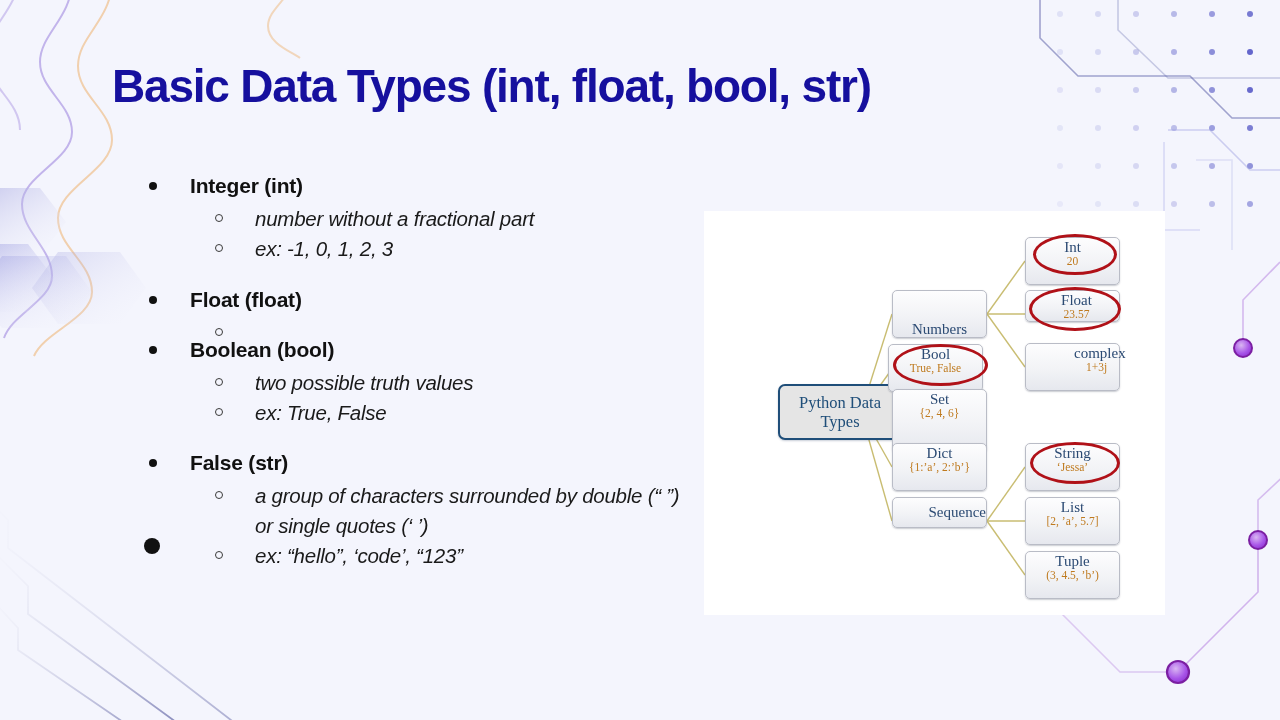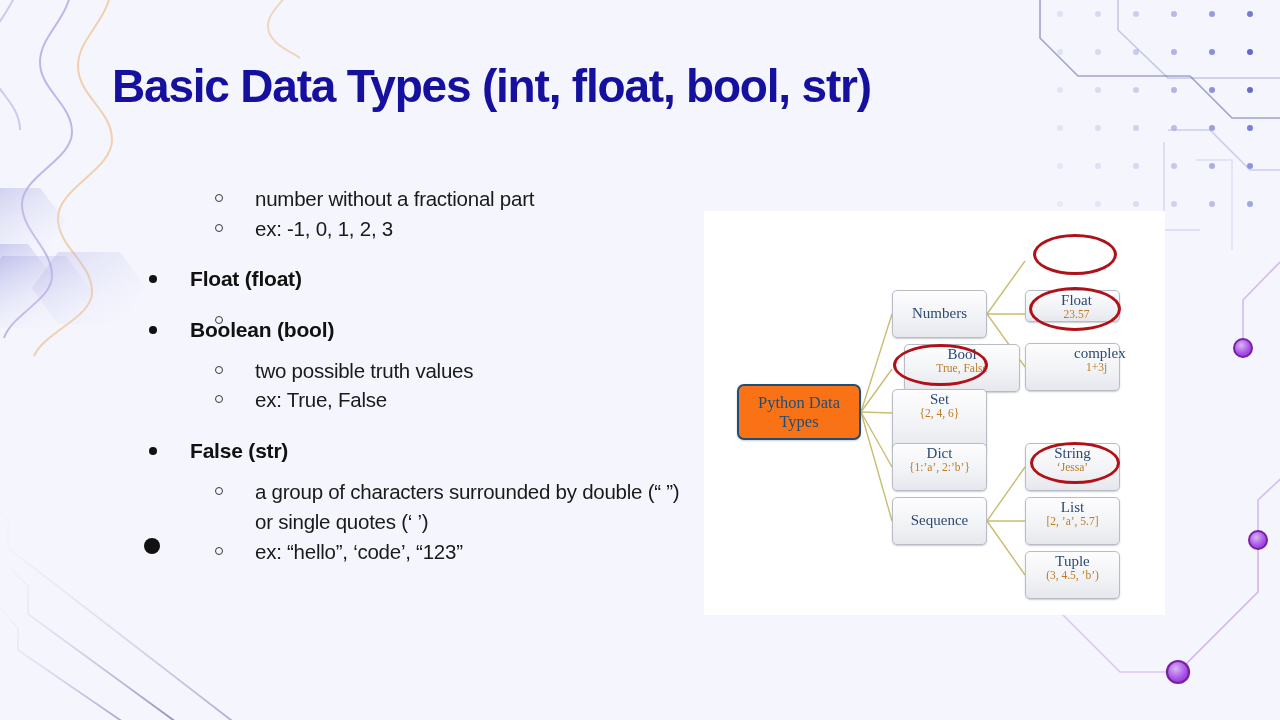--- a/index.html
+++ b/index.html
@@ -56,21 +56,21 @@
     letter-spacing: -0.2px;
   }
   .l1 .dot {
     position: absolute;
     left: 9px; top: 10px;
     width: 8px; height: 8px;
     border-radius: 50%;
     background: #111111;
   }
 
-  .sub { margin-top: 12px; }
+  .sub { margin-top: 4px; font-style: italic; }
   .l2 {
     position: relative;
     padding-left: 115px;
     font-size: 20.5px;
     font-weight: 400;
     color: #1a1a1a;
     line-height: 1.45;
     letter-spacing: -0.25px;
   }
   .l2 .ring {
@@ -112,22 +112,23 @@
     display: block;
     color: #bf7a1e;
     font-size: 11.5px;
     font-weight: 400;
     margin-top: 1px;
     font-family: "Liberation Serif", serif;
   }
   .node.root {
     border: 2px solid #1f4e79;
     border-radius: 7px;
-    background: #f97316;
+    background: #e5e5e5;
     box-shadow: 0 1px 2px rgba(40,60,100,0.25);
+    margin-left: 41px;
   }
   .node.root .nm {
     font-size: 16.5px;
     line-height: 1.16;
     color: #1f4e79;
   }
   .node.single { display: flex; align-items: center; justify-content: center; padding-top: 0; }
 
   .ellipse {
     position: absolute;
@@ -244,20 +245,24 @@
       <path d="M-40,470 L8,520 L8,548 L262,744" stroke-opacity="0.55"></path>
     </g>
     <circle cx="152" cy="546" r="8" fill="#111111"></circle>
   </svg>
 
   <h1 id="title">Basic Data Types (int, float, bool, str)</h1>
 
   <div id="content-list">
 
     <div class="group">
+      <div class="l1">
+        <span class="dot"></span>
+        <span>Integer (int)</span>
+      </div>
       <div class="sub">
         <div class="l2">
           <span class="ring"></span>
           <span>number without a fractional part</span>
         </div>
         <div class="l2">
           <span class="ring"></span>
           <span>ex: -1, 0, 1, 2, 3</span>
         </div>
       </div>
@@ -329,43 +334,47 @@
         <path d="M283,310 L321,256"></path>
         <path d="M283,310 L321,310"></path>
         <path d="M283,310 L321,364"></path>
       </g>
     </svg>
 
     <div class="node root single" style="left:33px; top:173px; width:124px; height:56px;">
       <span class="nm">Python Data Types</span>
     </div>
 
-    <div class="node single" style="left:188px; top:79px; width:95px; height:48px;">
+    <div class="node single" style="left:188px; top:79px; width:95px; height:48px;align-items:flex-end;">
       <span class="nm">Numbers</span>
     </div>
 
-    <div class="node" style="left:200px; top:133px; width:116px; height:48px;">
+    <div class="node" style="left:184px; top:133px; width:95px; height:48px;">
       <span class="nm">Bool</span>
       <span class="val">True, False</span>
     </div>
 
     <div class="node" style="left:188px; top:178px; width:95px; height:64px;">
       <span class="nm">Set</span>
       <span class="val">{2, 4, 6}</span>
     </div>
 
     <div class="node" style="left:188px; top:232px; width:95px; height:48px;">
       <span class="nm">Dict</span>
       <span class="val">{1:’a’, 2:’b’}</span>
     </div>
 
-    <div class="node single" style="left:188px; top:286px; width:95px; height:48px;">
+    <div class="node single" style="left:188px; top:286px; width:95px; height:31px;justify-content:flex-end;">
       <span class="nm">Sequence</span>
     </div>
 
+    <div class="node" style="left:321px; top:26px; width:95px; height:48px;">
+      <span class="nm">Int</span>
+      <span class="val">20</span>
+    </div>
 
     <div class="node" style="left:321px; top:79px; width:95px; height:32px;padding-left:8px;">
       <span class="nm">Float</span>
       <span class="val">23.57</span>
     </div>
 
     <div class="node" style="left:321px; top:132px; width:95px; height:48px;padding-left:48px;">
       <span class="nm">complex</span>
       <span class="val">1+3j</span>
     </div>

